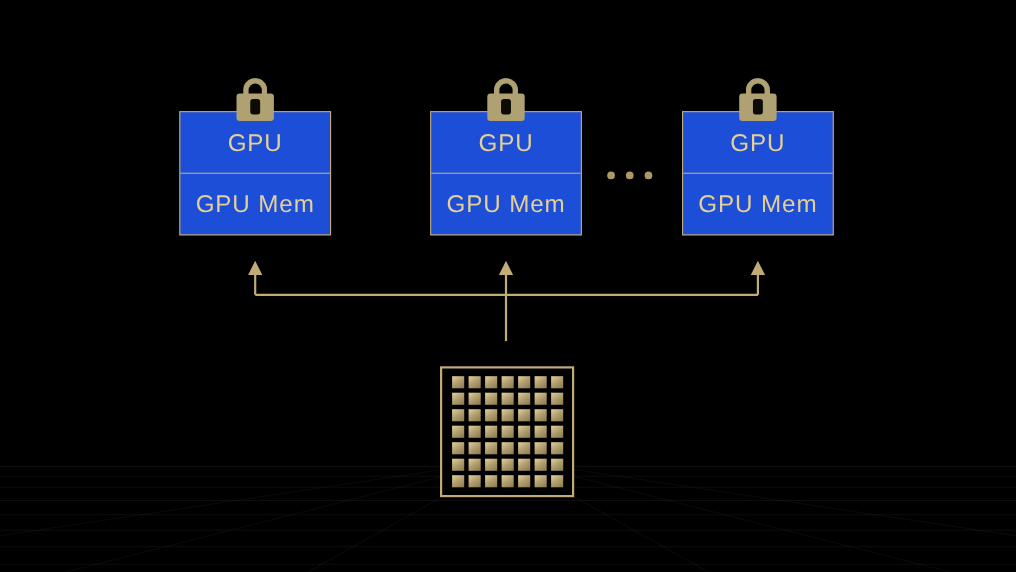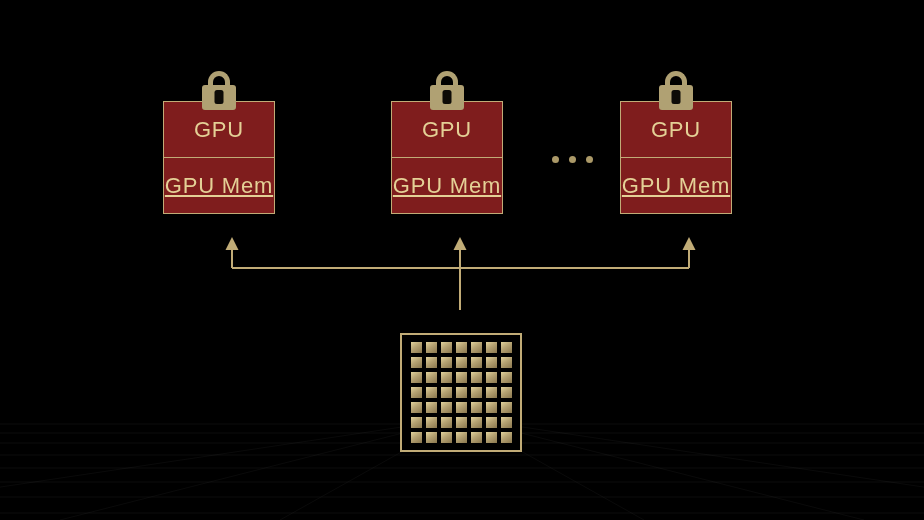--- a/index.html
+++ b/index.html
@@ -16,29 +16,29 @@
   }
   .canvas{position:absolute;inset:0;background:var(--background);}
   svg.overlay{position:absolute;left:0;top:0;width:924px;height:520px;}
   .floor-line{stroke:#ffffff;stroke-opacity:0.05;stroke-width:1;}
   .floor-diag{stroke:#ffffff;stroke-opacity:0.04;stroke-width:1;}
   .arrow-stroke{stroke:var(--line_gold);stroke-width:2;fill:none;}
   .arrow-head{fill:var(--line_gold);stroke:none;}
 
   
   .gpu-box{
-    position:absolute;top:101px;width:112px;height:113px;
+    position:absolute;top:101px;width:138px;height:113px;
     border:1.5px solid var(--line_gold);box-sizing:border-box;
-    display:flex;flex-direction:column;background:#7f1d1d;
+    display:flex;flex-direction:column;background:#1d4ed8;
   }
   .gpu-box .cell{
     flex:1;display:flex;align-items:center;justify-content:center;
     color:var(--text_gold);font-size:22px;letter-spacing:0.8px;
   }
-  .gpu-box .cell.bottom{border-top:1.5px solid var(--line_gold);text-decoration:underline;}
+  .gpu-box .cell.bottom{border-top:1.5px solid var(--line_gold);}
 
   
   .lock{position:absolute;top:-31px;left:50%;transform:translateX(-50%);width:34px;height:39px;}
   .lock .shackle{
     position:absolute;top:0;left:50%;transform:translateX(-50%);
     width:22px;height:20px;box-sizing:border-box;
     border:5px solid var(--lock_fill);border-bottom:none;
     border-radius:11px 11px 0 0;
   }
   .lock .lock-body{

